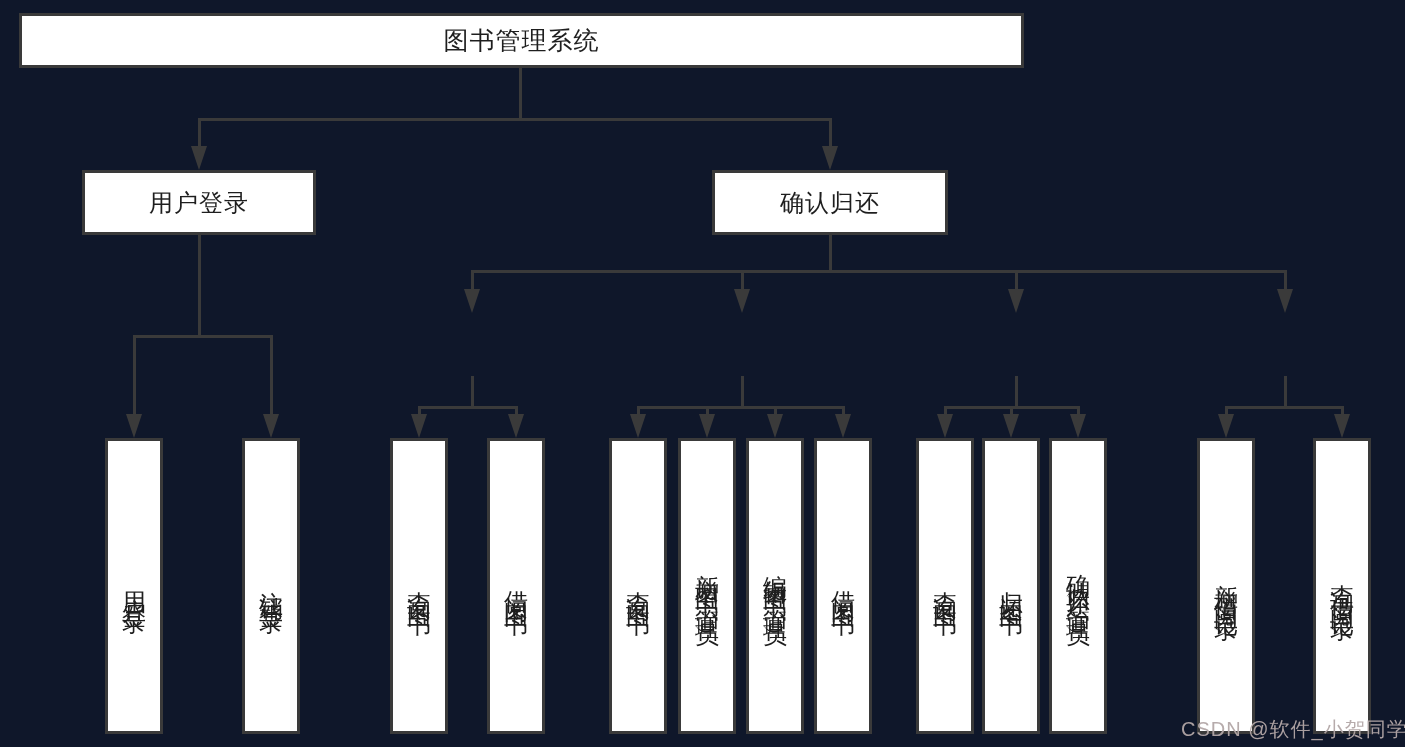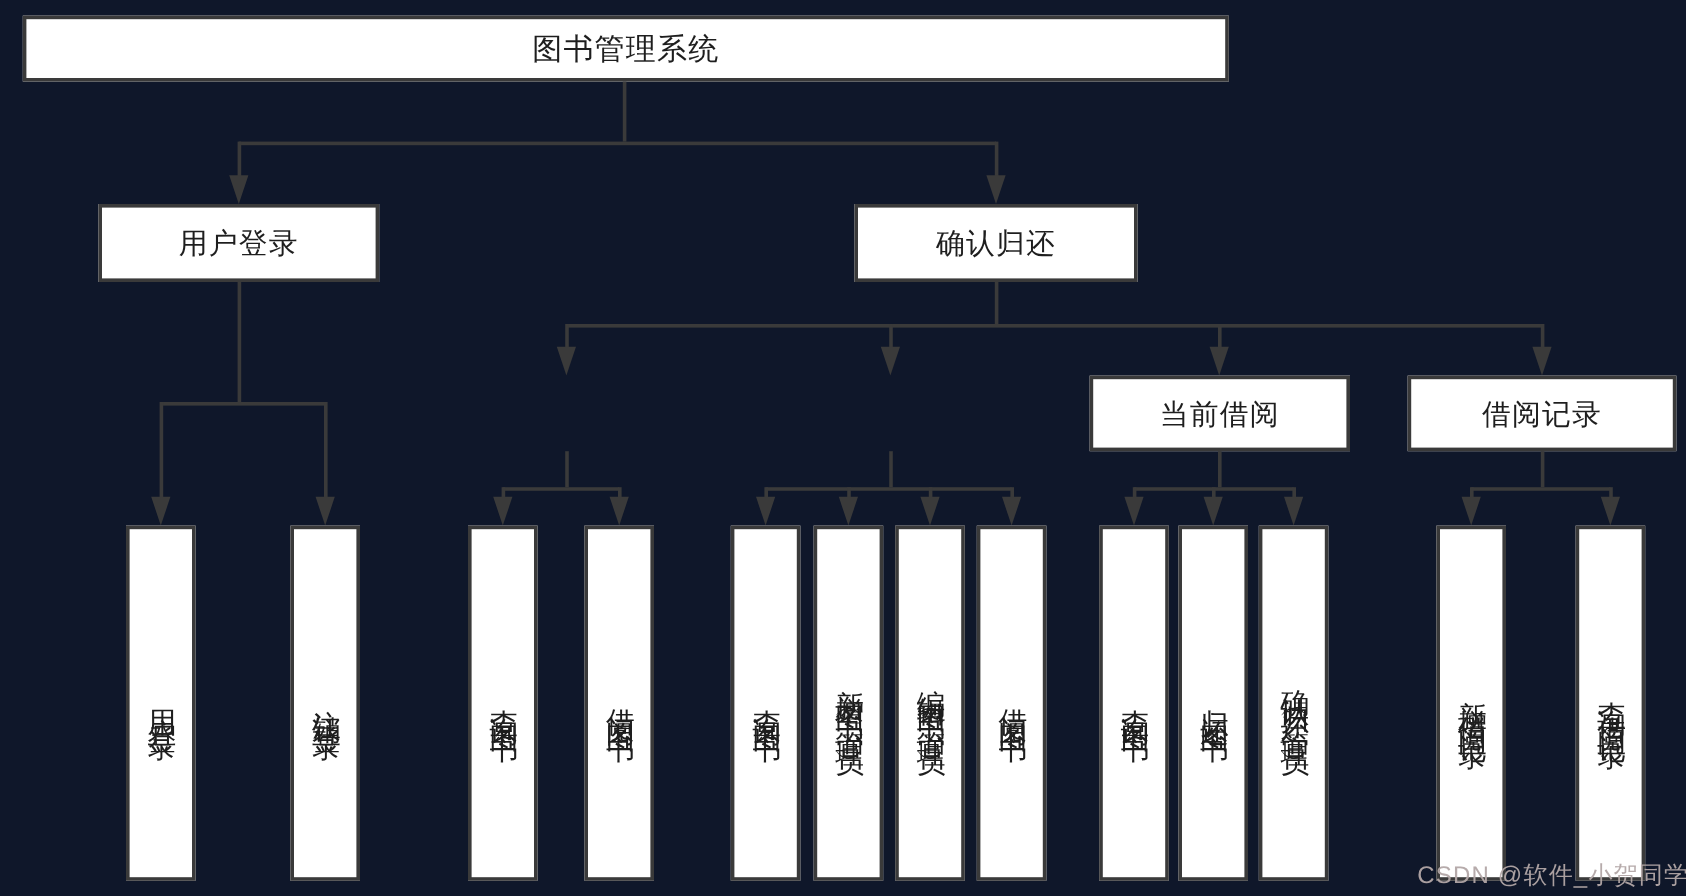--- a/index.html
+++ b/index.html
@@ -93,26 +93,20 @@
   <div class="line h" style="left:472px;top:270px;width:813px"></div>
   <div class="line v" style="left:471px;top:270px;height:22px"></div>
   <div class="arrow" style="left:464px;top:289px"></div>
   <div class="line v" style="left:741px;top:270px;height:22px"></div>
   <div class="arrow" style="left:734px;top:289px"></div>
   <div class="line v" style="left:1015px;top:270px;height:22px"></div>
   <div class="arrow" style="left:1008px;top:289px"></div>
   <div class="line v" style="left:1284px;top:270px;height:22px"></div>
   <div class="arrow" style="left:1277px;top:289px"></div>
 
-  <div class="box" style="left:908px;top:313px;width:217px;height:63px">
-    <span class="hlabel">当前借阅</span>
-  </div>
-  <div class="box" style="left:1173px;top:313px;width:224px;height:63px">
-    <span class="hlabel">借阅记录</span>
-  </div>
 
   <div class="line v" style="left:471px;top:376px;height:30px"></div>
   <div class="line h" style="left:419px;top:406px;width:97px"></div>
   <div class="line v" style="left:418px;top:406px;height:14px"></div>
   <div class="arrow" style="left:411px;top:414px"></div>
   <div class="line v" style="left:515px;top:406px;height:14px"></div>
   <div class="arrow" style="left:508px;top:414px"></div>
 
   <div class="line v" style="left:741px;top:376px;height:30px"></div>
   <div class="line h" style="left:638px;top:406px;width:205px"></div>

